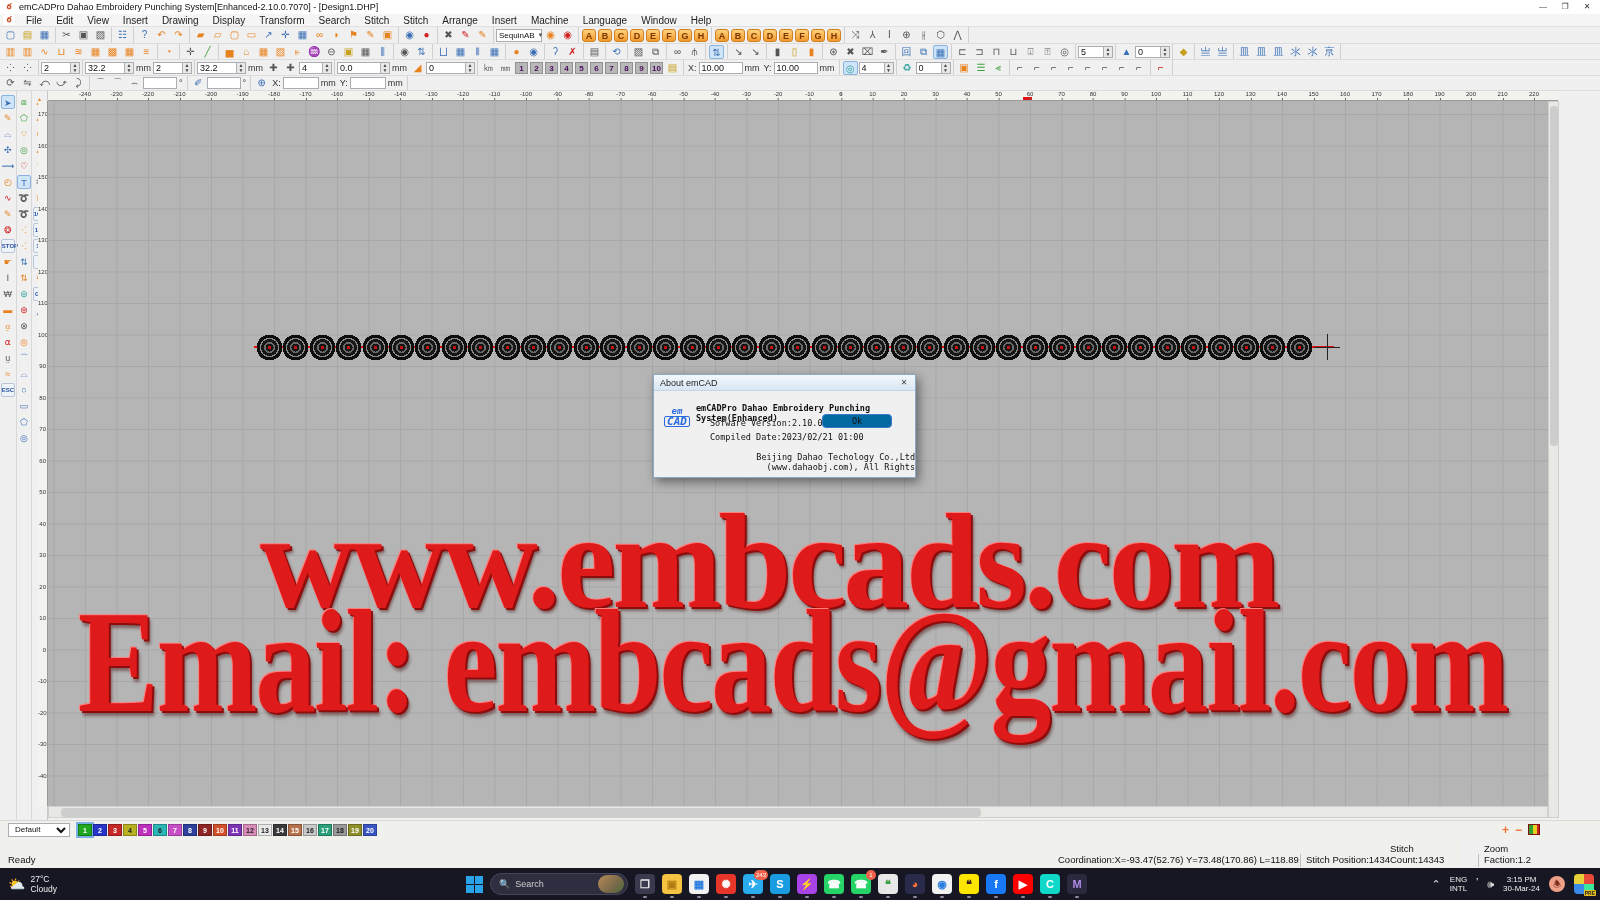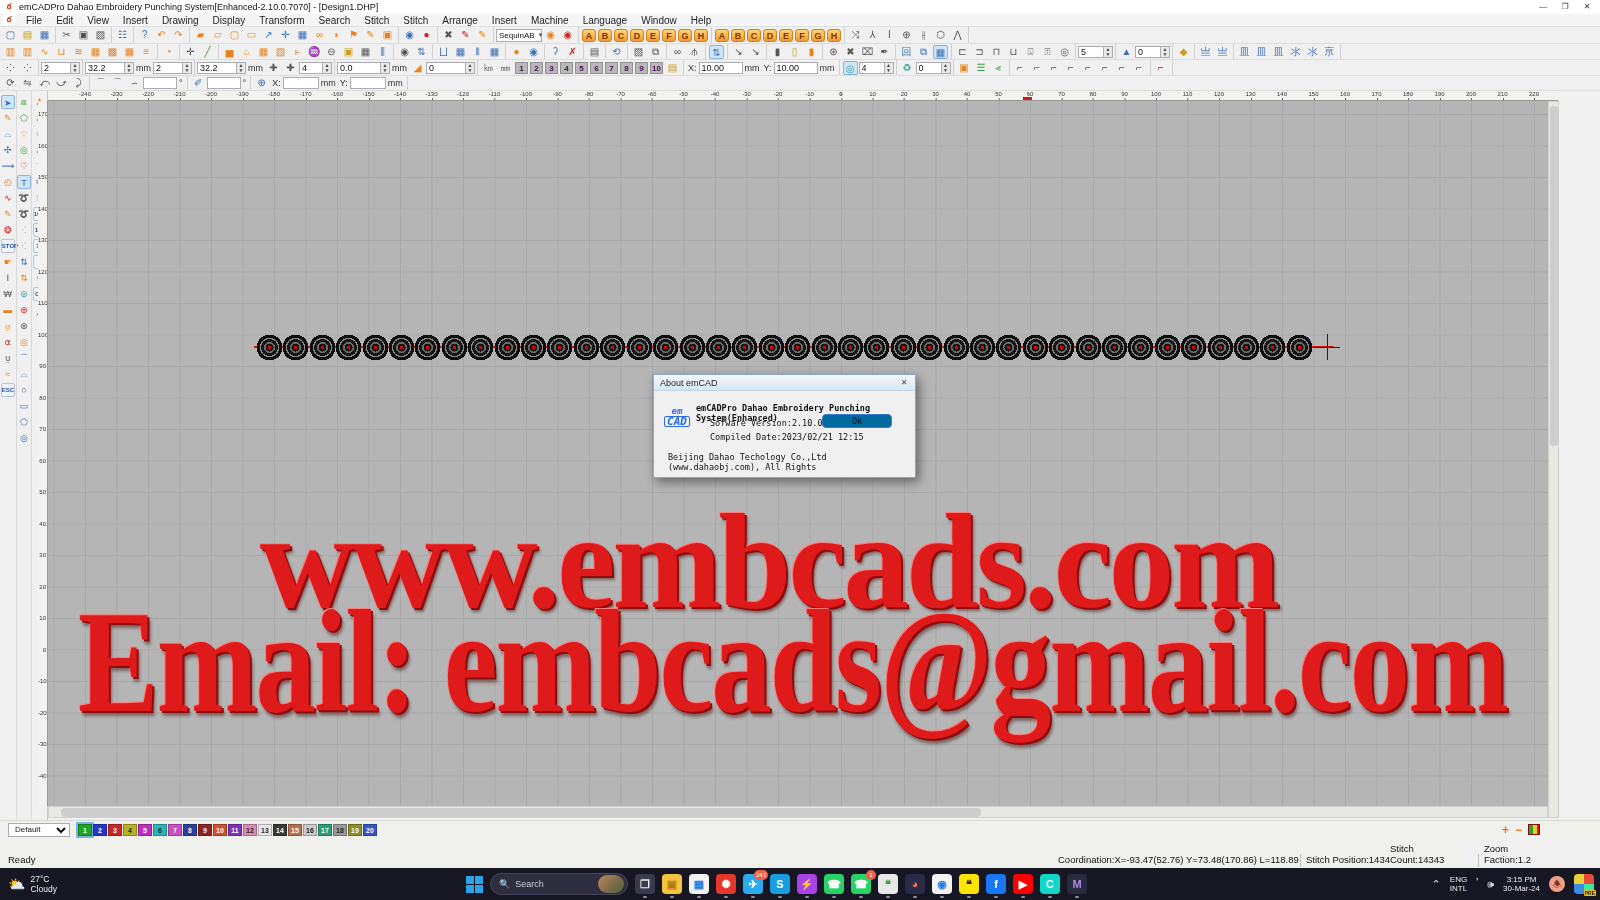--- a/index.html
+++ b/index.html
@@ -111,21 +111,21 @@
   .dlg-title { height:16px; background:linear-gradient(#f4f8fc,#d8e6f4); display:flex; align-items:center;
     font-size:9px; color:#222; padding-left:6px; border-bottom:1px solid #c4d4e4;}
   .dlg-x { position:absolute; right:3px; top:2px; width:16px; height:12px; text-align:center; font-size:8px;
     line-height:12px; color:#444; }
   .dlg-body { position:relative; height:87px; font-family:"DejaVu Sans Mono", monospace; font-size:8.5px; color:#111;}
   .dlg-logo { position:absolute; left:10px; top:16px; width:26px; text-align:center; color:#2a6ae0;
     font-weight:bold; font-size:9px; line-height:9px; font-style:italic;}
   .dlg-l1 { position:absolute; left:42px; top:12px; font-weight:bold; }
   .dlg-l2 { position:absolute; left:56px; top:27px; }
   .dlg-l3 { position:absolute; left:56px; top:41px; }
-  .dlg-l4 { position:absolute; left:14px; top:61px; }
+  .dlg-l4 { position:absolute; left:14px; top:61px;text-align:right; }
   .dlg-ok { position:absolute; right:23px; top:23px; width:70px; height:14px; background:#0369a1;
     border:1px solid #3a78c8; border-radius:4px; text-align:center; font-size:8.5px; line-height:13px; }
 
   
   .taskbar { position:absolute; left:0; top:868px; width:1600px; height:32px; background:#171724;
     color:#eee; display:flex; align-items:center; }
   .weather { display:flex; align-items:center; margin-left:8px; gap:5px; }
   .weather .wico { font-size:14px; }
   .weather .wt { font-size:8.5px; line-height:10px; }
   .tb-icons { position:absolute; left:466px; display:flex; align-items:center; gap:7px; }
@@ -735,21 +735,21 @@
       <span>About emCAD</span>
       <span class="dlg-x">✕</span>
     </div>
     <div class="dlg-body">
       <div class="dlg-logo">
         <div>em</div>
         <div style="font-size:11px;border:1px solid #2a6ae0;border-radius:2px;">CAD</div>
       </div>
       <div class="dlg-l1">emCADPro Dahao Embroidery Punching System(Enhanced)</div>
       <div class="dlg-l2">Sofware Version:2.10.0.7070</div>
-      <div class="dlg-l3">Compiled Date:2023/02/21 12:15</div>
+      <div class="dlg-l3">Compiled Date:2023/02/21 01:00</div>
       <div class="dlg-l4">Beijing Dahao Techology Co.,Ltd (www.dahaobj.com), All Rights</div>
       <div class="dlg-ok">Ok</div>
     </div>
   </div>
 
   <div class="palrow">
     <select class="tsel" style="margin-left:8px;width:62px;height:14px">
       <option>Default</option>
     </select>
     <div class="chips" id="chips">

